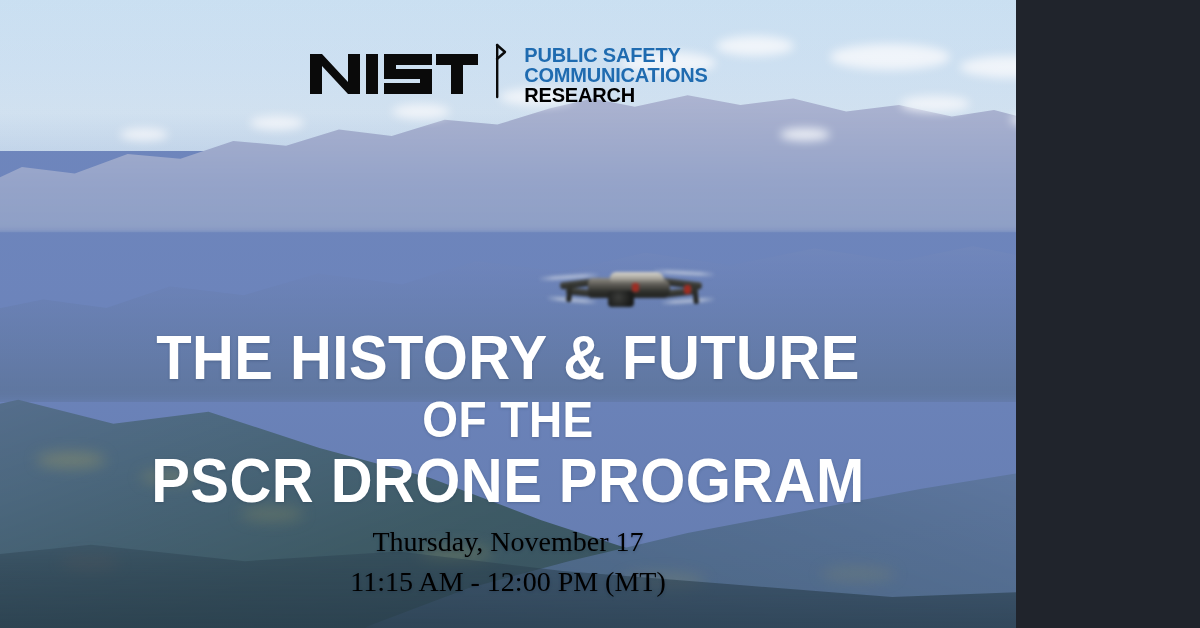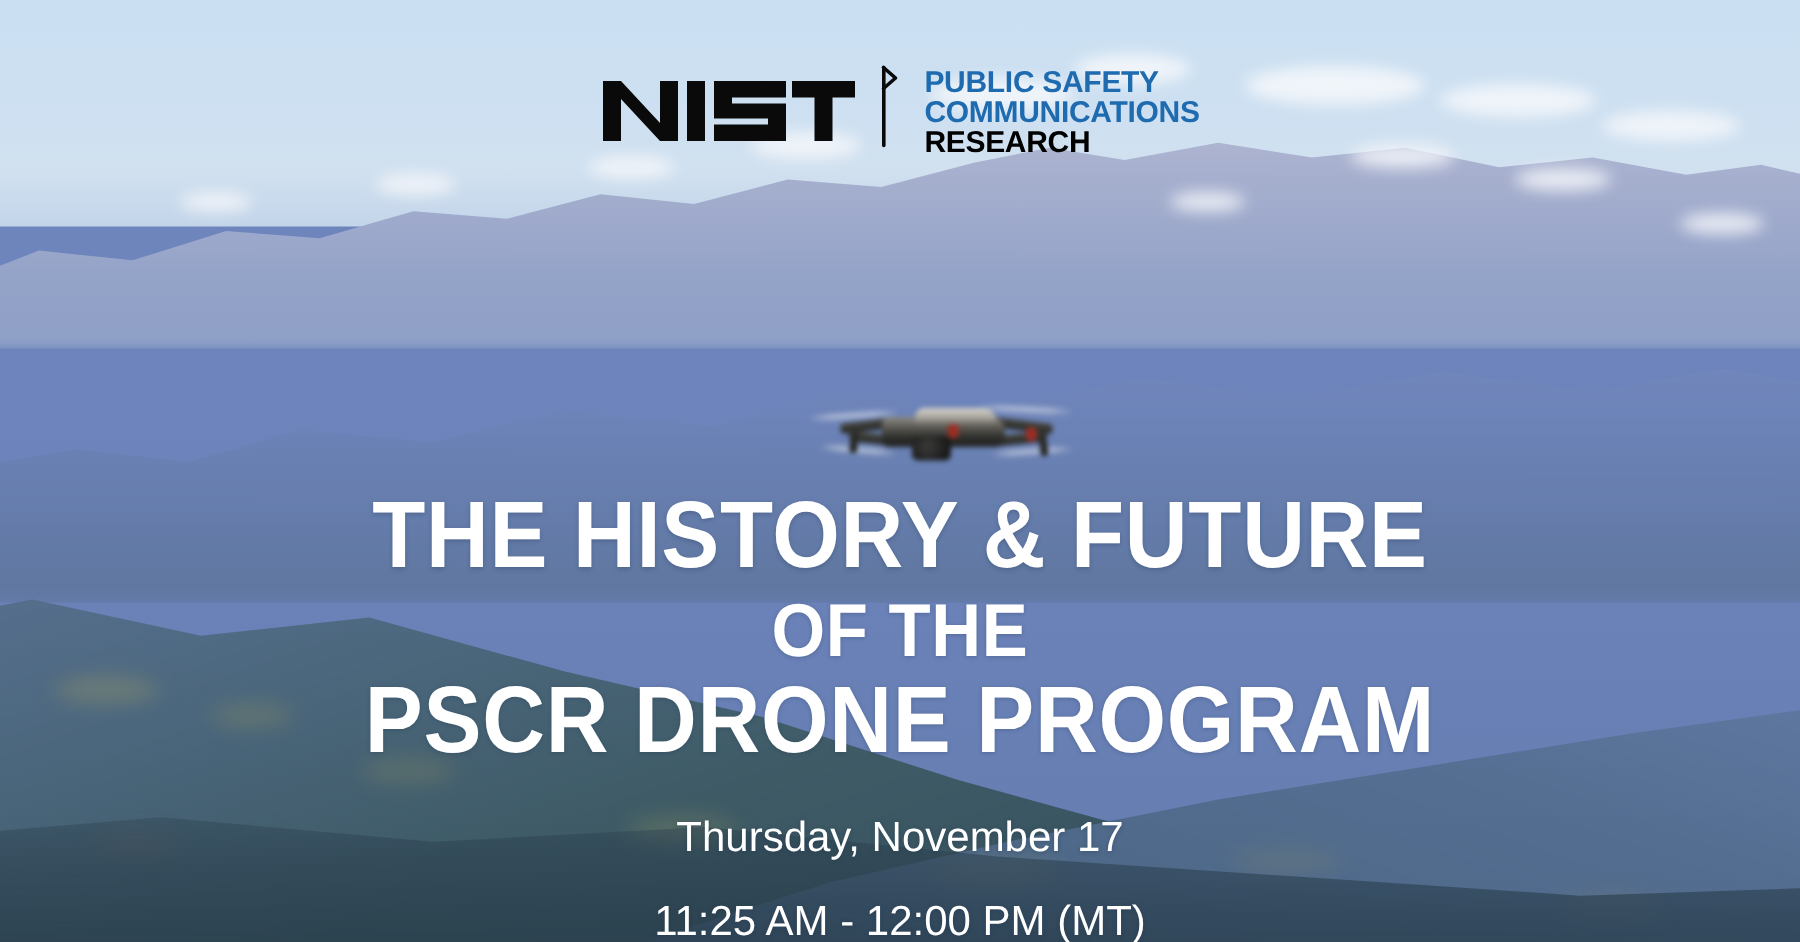--- a/index.html
+++ b/index.html
@@ -5,21 +5,21 @@
 <style>
   html, body {
     margin: 0;
     padding: 0;
     background: #20242c;
   }
   * { box-sizing: border-box; }
 
   .poster {
     position: relative;
-    width: 1200px;
+    width: 1016px;
     height: 628px;
     overflow: hidden;
     font-family: "Liberation Sans", sans-serif;
     background: #6f86bd;
   }
 
   
   .bg { position:absolute; inset:0; overflow:hidden; }
 
   
@@ -213,28 +213,27 @@
 
   
   .when {
     position: absolute;
     left: 0; right: 0;
     top: 522px;
     text-align: center;
     color: #ffffff;
   }
   .when-line {
-    font-family: Liberation Sans, sans-serif;
+    font-family: Liberation Serif, serif;
     font-size: 28px;
     font-weight: normal;
     line-height: 1.42;
-    color: #ffffff;
+    color: #000000;
     text-shadow: 0 1px 3px rgba(25,45,75,0.35);
     white-space: nowrap;
-    margin-top: 16px;
   }
 </style>
 </head>
 <body>
 
 <div class="poster">
 
   <div class="bg">
     <div class="bg-sky"></div>
 
@@ -320,16 +319,16 @@
   </div>
 
   <div class="headline">
     <div class="hl-line hl-1">THE HISTORY &amp; FUTURE</div>
     <div class="hl-line hl-2">OF THE</div>
     <div class="hl-line hl-3">PSCR DRONE PROGRAM</div>
   </div>
 
   <div class="when">
     <div class="when-line">Thursday, November 17</div>
-    <div class="when-line">11:25 AM - 12:00 PM (MT)</div>
+    <div class="when-line">11:15 AM - 12:00 PM (MT)</div>
   </div>
 
 </div>
 
 </body></html>

